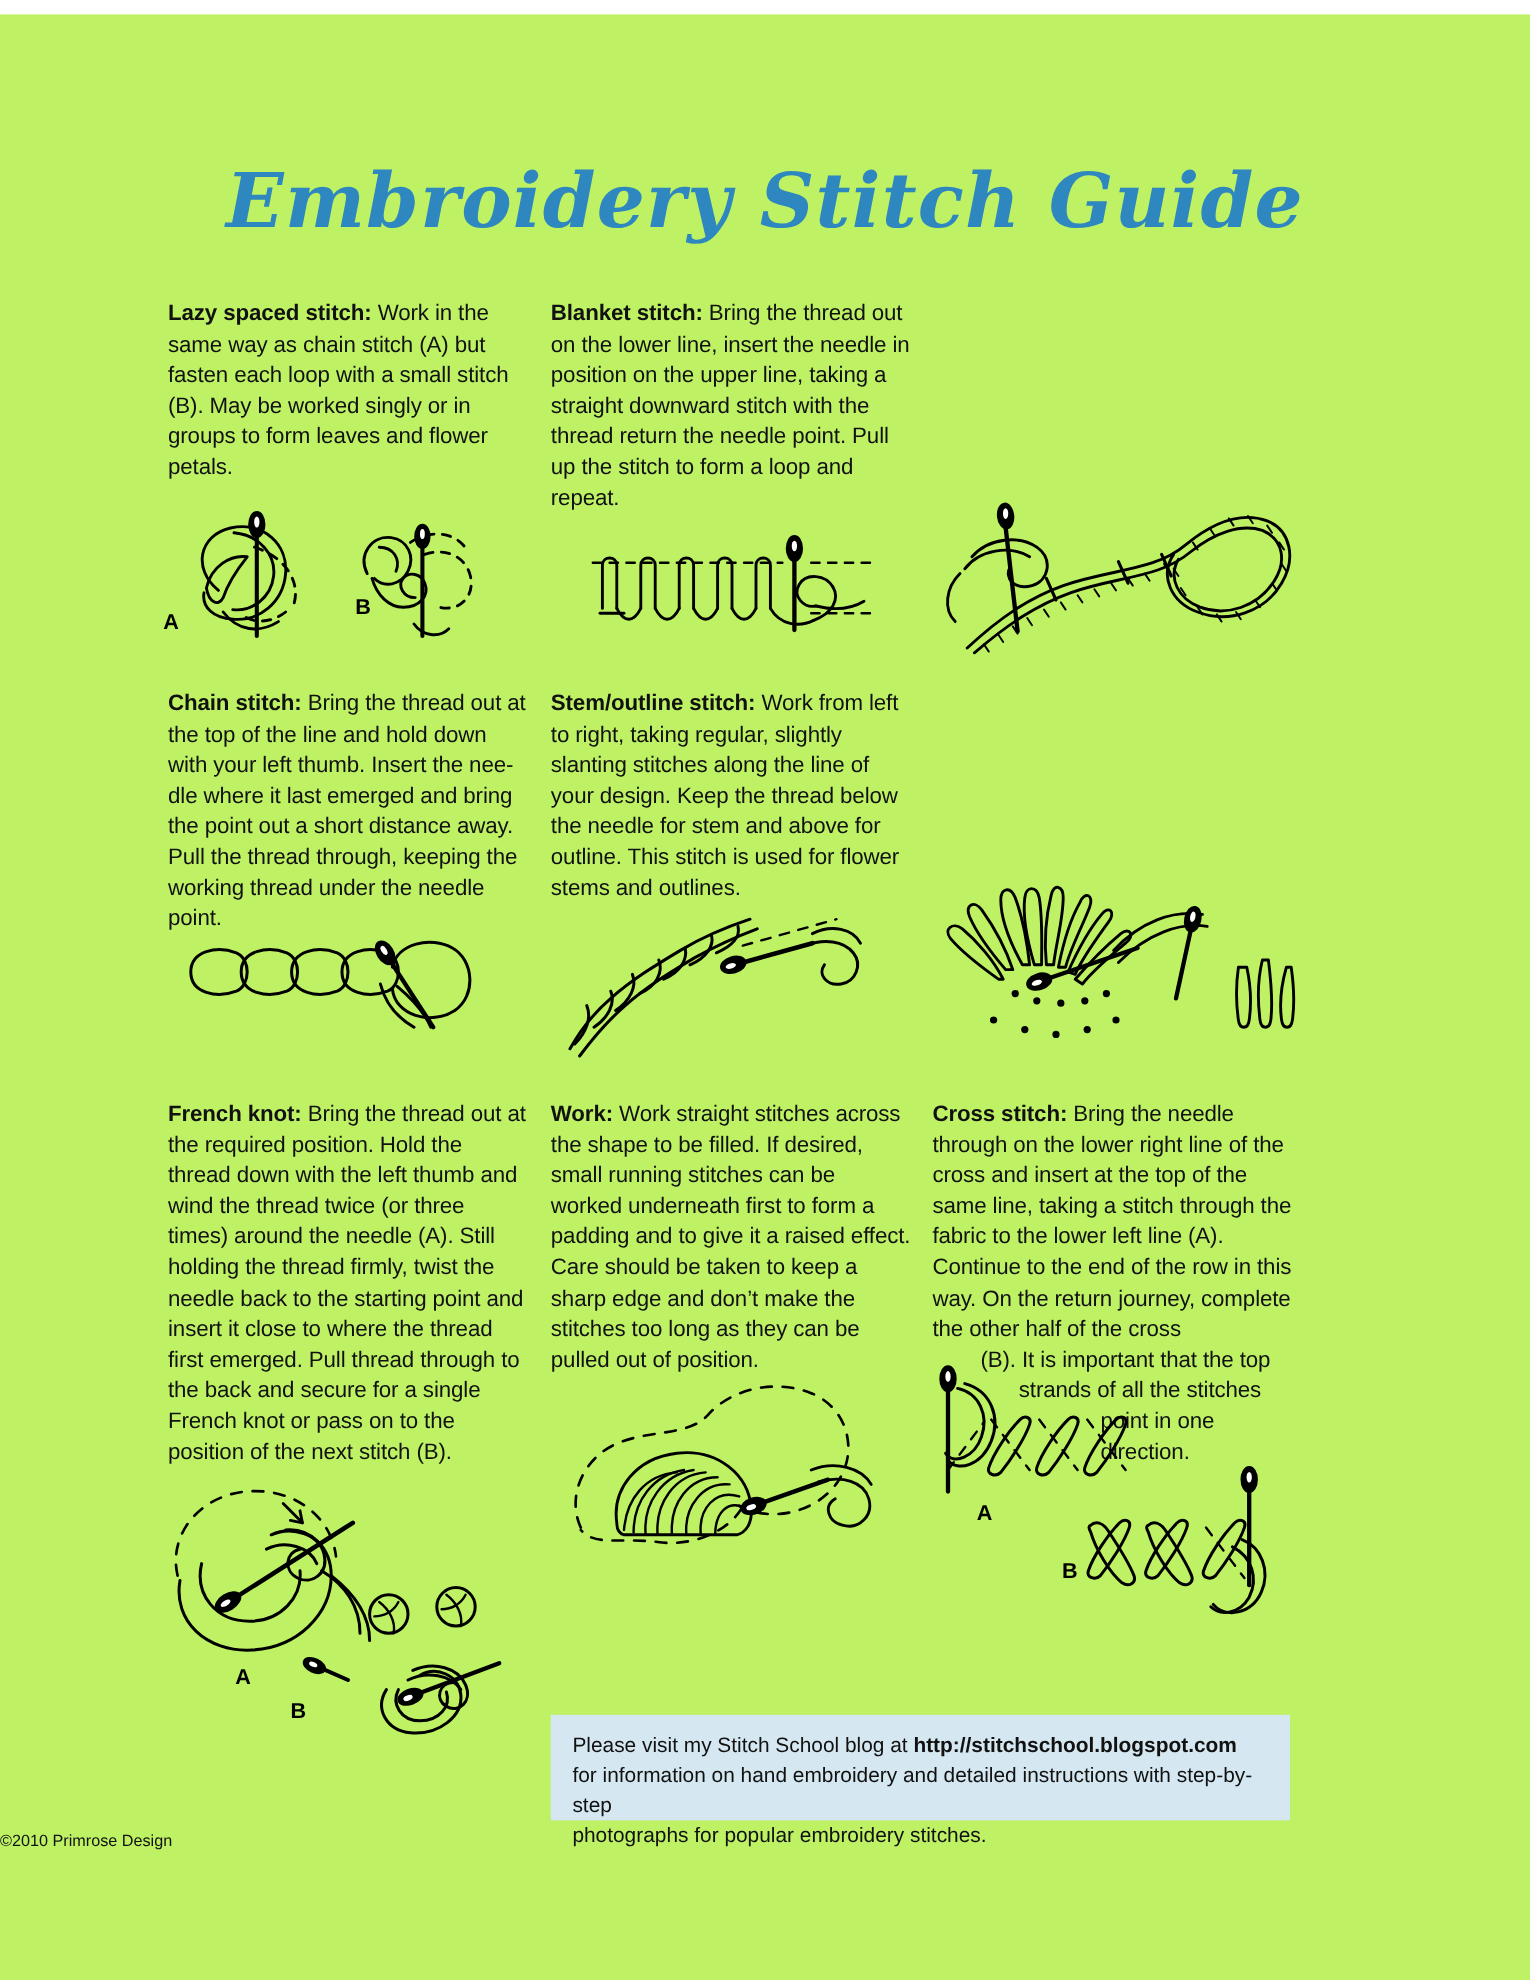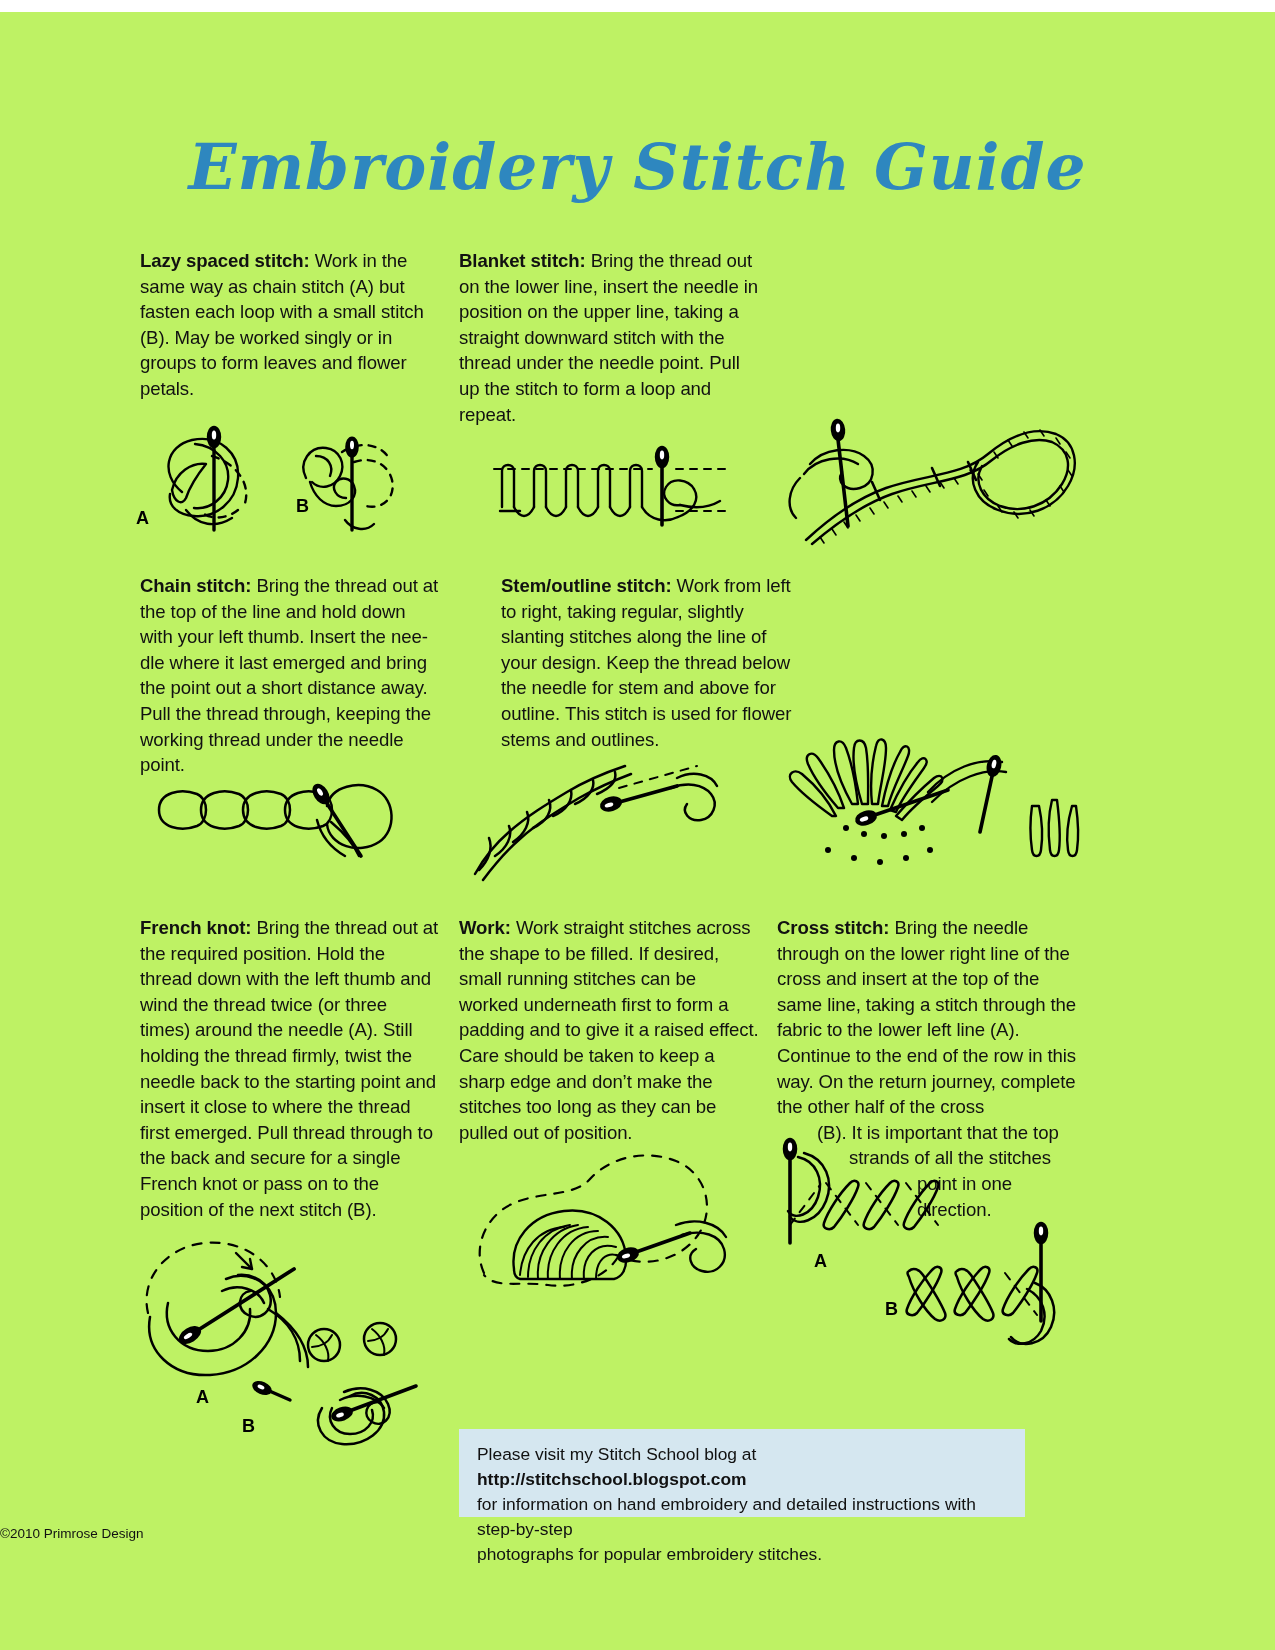--- a/index.html
+++ b/index.html
@@ -72,21 +72,21 @@
     font-weight: 700;
     font-size: 18px;
     fill: #000;
   }
 
   
   .note {
     position: absolute;
     left: 459px;
     top: 1417px;
-    width: 566px;
+    width: 616px;
     height: 88px;
     background: #d5e7f0;
   }
   .note-inner {
     padding: 13px 18px 0 18px;
     font-family: "Liberation Sans", sans-serif;
     font-size: 17.4px;
     line-height: 25px;
     color: #111;
   }
@@ -139,21 +139,21 @@
 
       <path d="M232 38 L232 128" stroke-width="3.4"></path>
       <ellipse cx="232" cy="45" rx="5.6" ry="9.4" fill="#000"></ellipse>
       <ellipse cx="232" cy="43" rx="2" ry="4.2" fill="#fff" stroke="none"></ellipse>
       <path d="M225 118 C232 128 246 130 254 122"></path>
       <text class="lbl" x="176" y="110" stroke="none">B</text>
     </svg>
   </div>
 
   <div class="blk col-2" style="top:236px;">
-    <div class="txt"><b>Blanket stitch:</b><span> Bring the thread out on the lower line, insert the needle in position on the upper line, taking a straight downward stitch with the thread under the needle point. Pull up the stitch to form a loop and repeat.</span></div>
+    <div class="txt"><b>Blanket stitch:</b><span> Bring the thread out on the lower line, insert the needle in position on the upper line, taking a straight downward stitch with the thread return the needle point. Pull up the stitch to form a loop and repeat.</span></div>
   </div>
 
   <div class="fig" style="left:480px; top:395px;">
     <svg width="290" height="140" viewBox="0 0 290 140" fill="none" stroke="#000" stroke-width="2.4" stroke-linecap="round" stroke-linejoin="round">
 
       <path d="M20 104 C40 104 40 104 40 104"></path>
 
       <path d="M22 100 L22 64 M22 64 C22 56 34 56 34 64 L34 100"></path>
       <path d="M34 100 C40 112 48 112 54 100"></path>
       <path d="M54 100 L54 64 M54 64 C54 56 66 56 66 64 L66 100"></path>
@@ -247,21 +247,21 @@
 
       <path d="M172 28 L216 96" stroke-width="3.6"></path>
       <ellipse cx="176" cy="34" rx="6" ry="10" fill="#000" transform="rotate(-32 176 34)"></ellipse>
       <ellipse cx="175" cy="32" rx="2.2" ry="4.2" fill="#fff" stroke="none" transform="rotate(-32 175 32)"></ellipse>
 
       <path d="M186 62 C198 72 208 82 214 96"></path>
       <path d="M172 60 C176 76 186 88 200 96"></path>
     </svg>
   </div>
 
-  <div class="blk col-2" style="top:561px;margin-left:42px;">
+  <div class="blk col-2" style="top:561px;">
     <div class="txt"><b>Stem/outline stitch:</b><span> Work from left to right, taking regular, slightly slanting stitches along the line of your design. Keep the thread below the needle for stem and above for outline. This stitch is used for flower stems and outlines.</span></div>
   </div>
 
   <div class="fig" style="left:455px; top:718px;">
     <svg width="290" height="160" viewBox="0 0 290 160" fill="none" stroke="#000" stroke-width="2.5" stroke-linecap="round" stroke-linejoin="round">
 
       <path d="M20 144 C30 126 40 114 54 102 C72 86 92 74 112 62 C132 50 152 42 170 36"></path>
       <path d="M28 150 C40 134 52 120 66 108 C84 92 104 80 124 68 C142 58 160 50 176 44"></path>
 
       <g>

